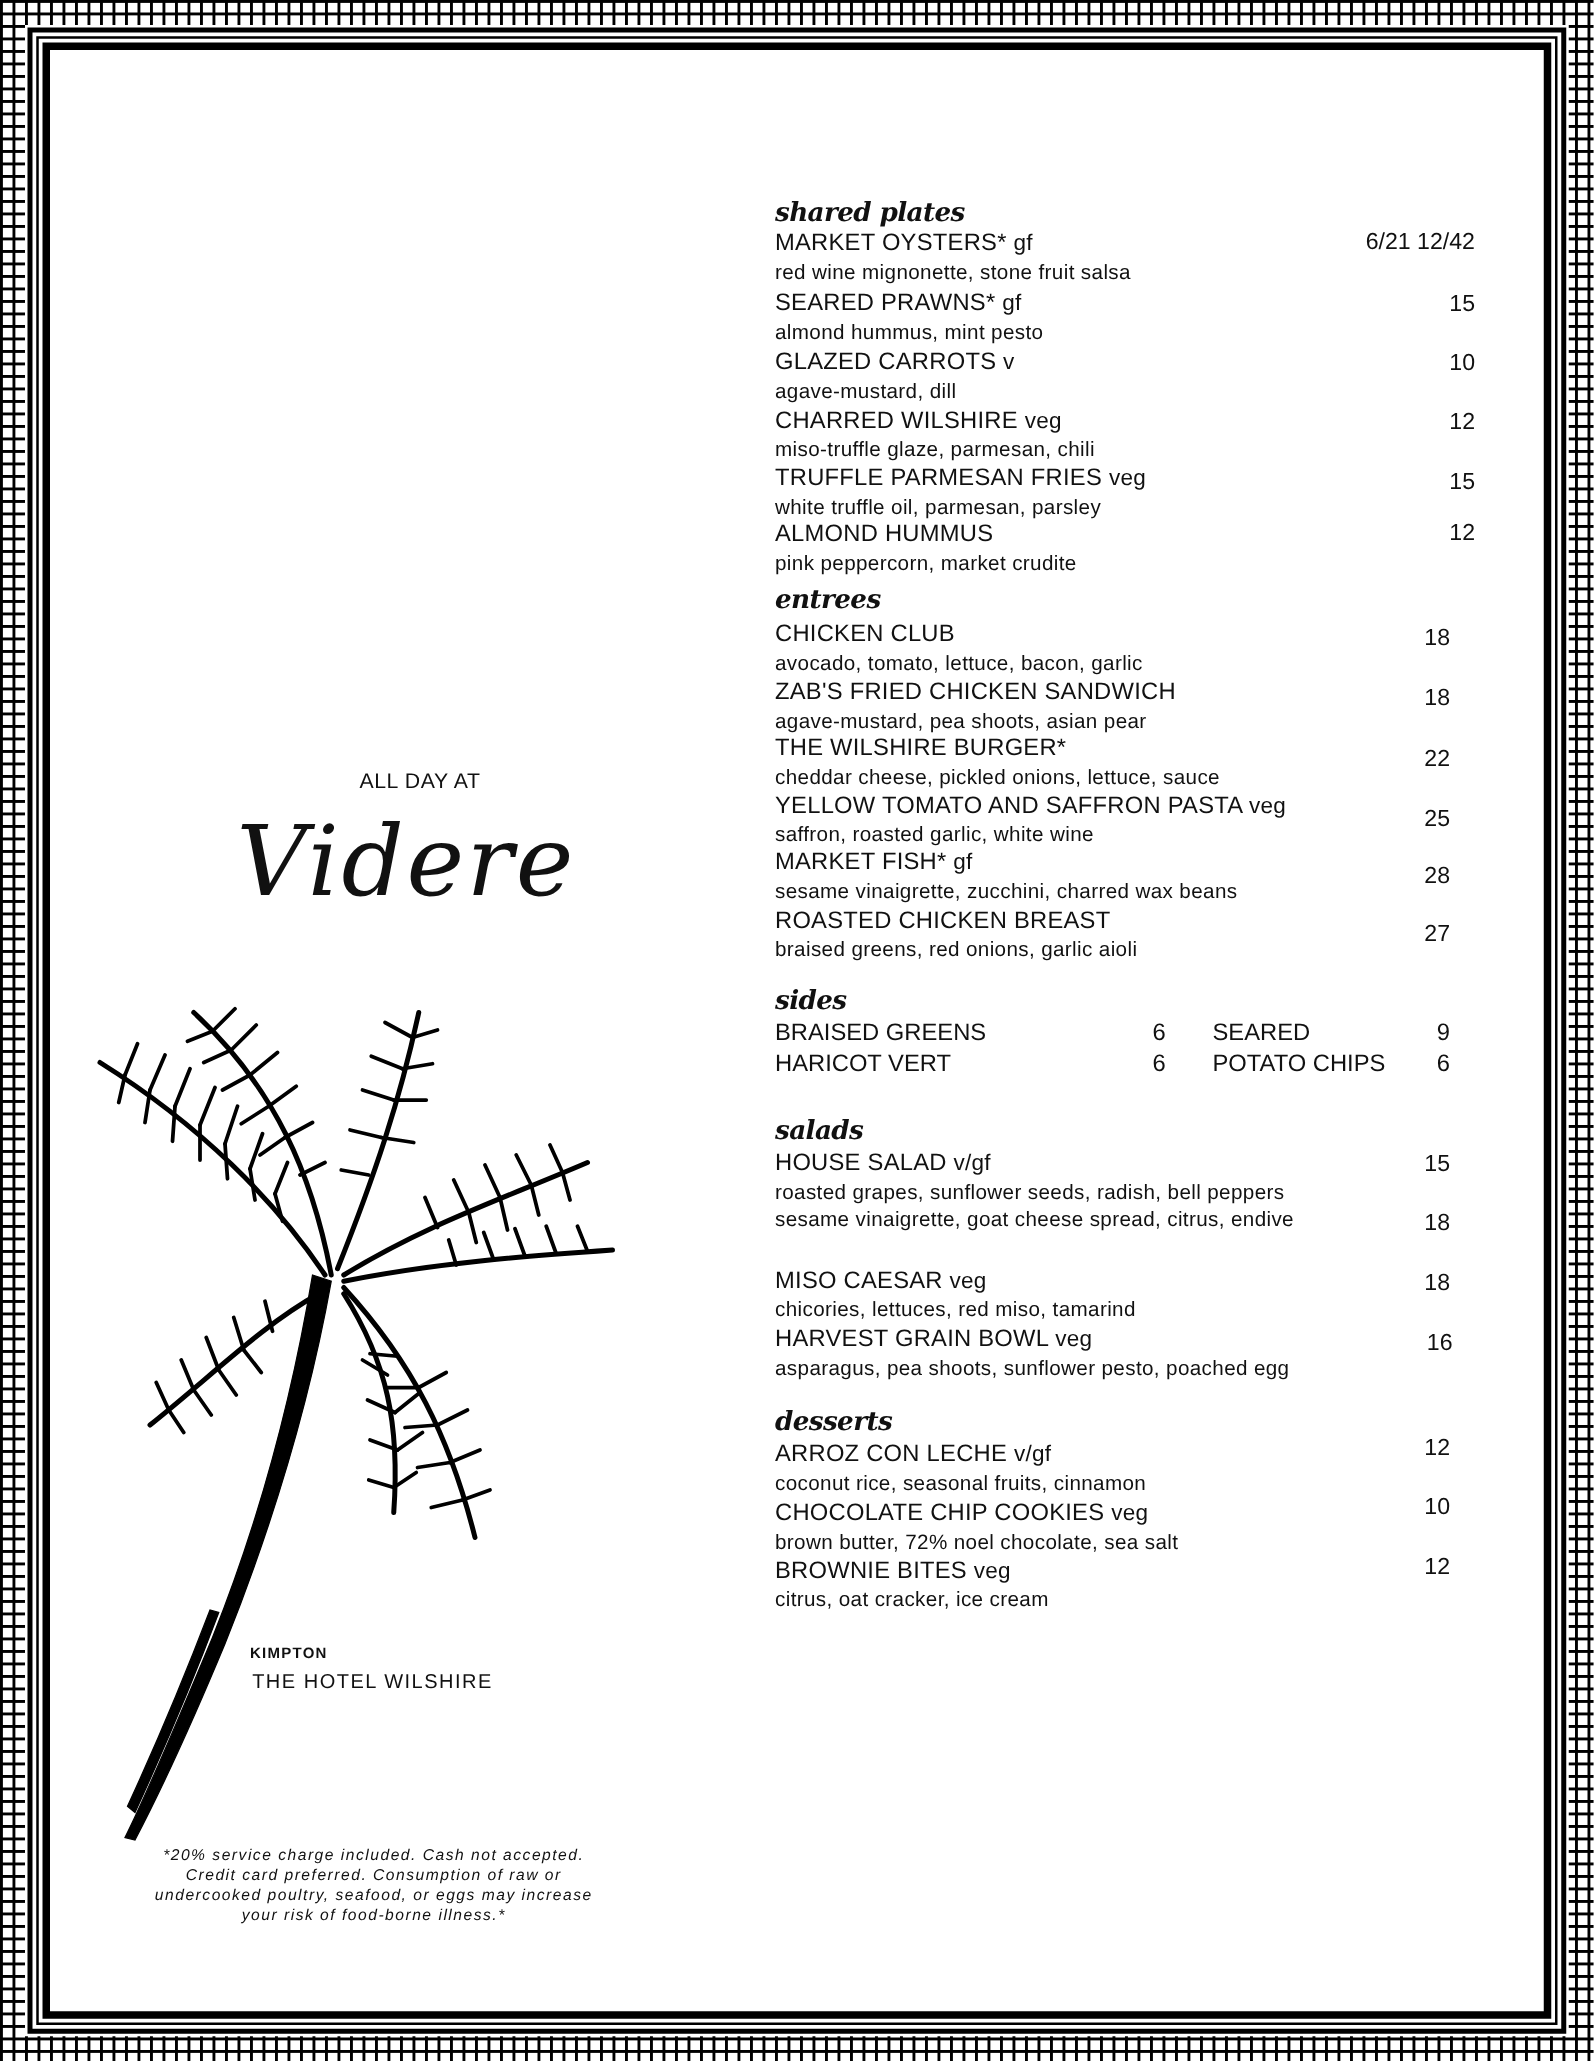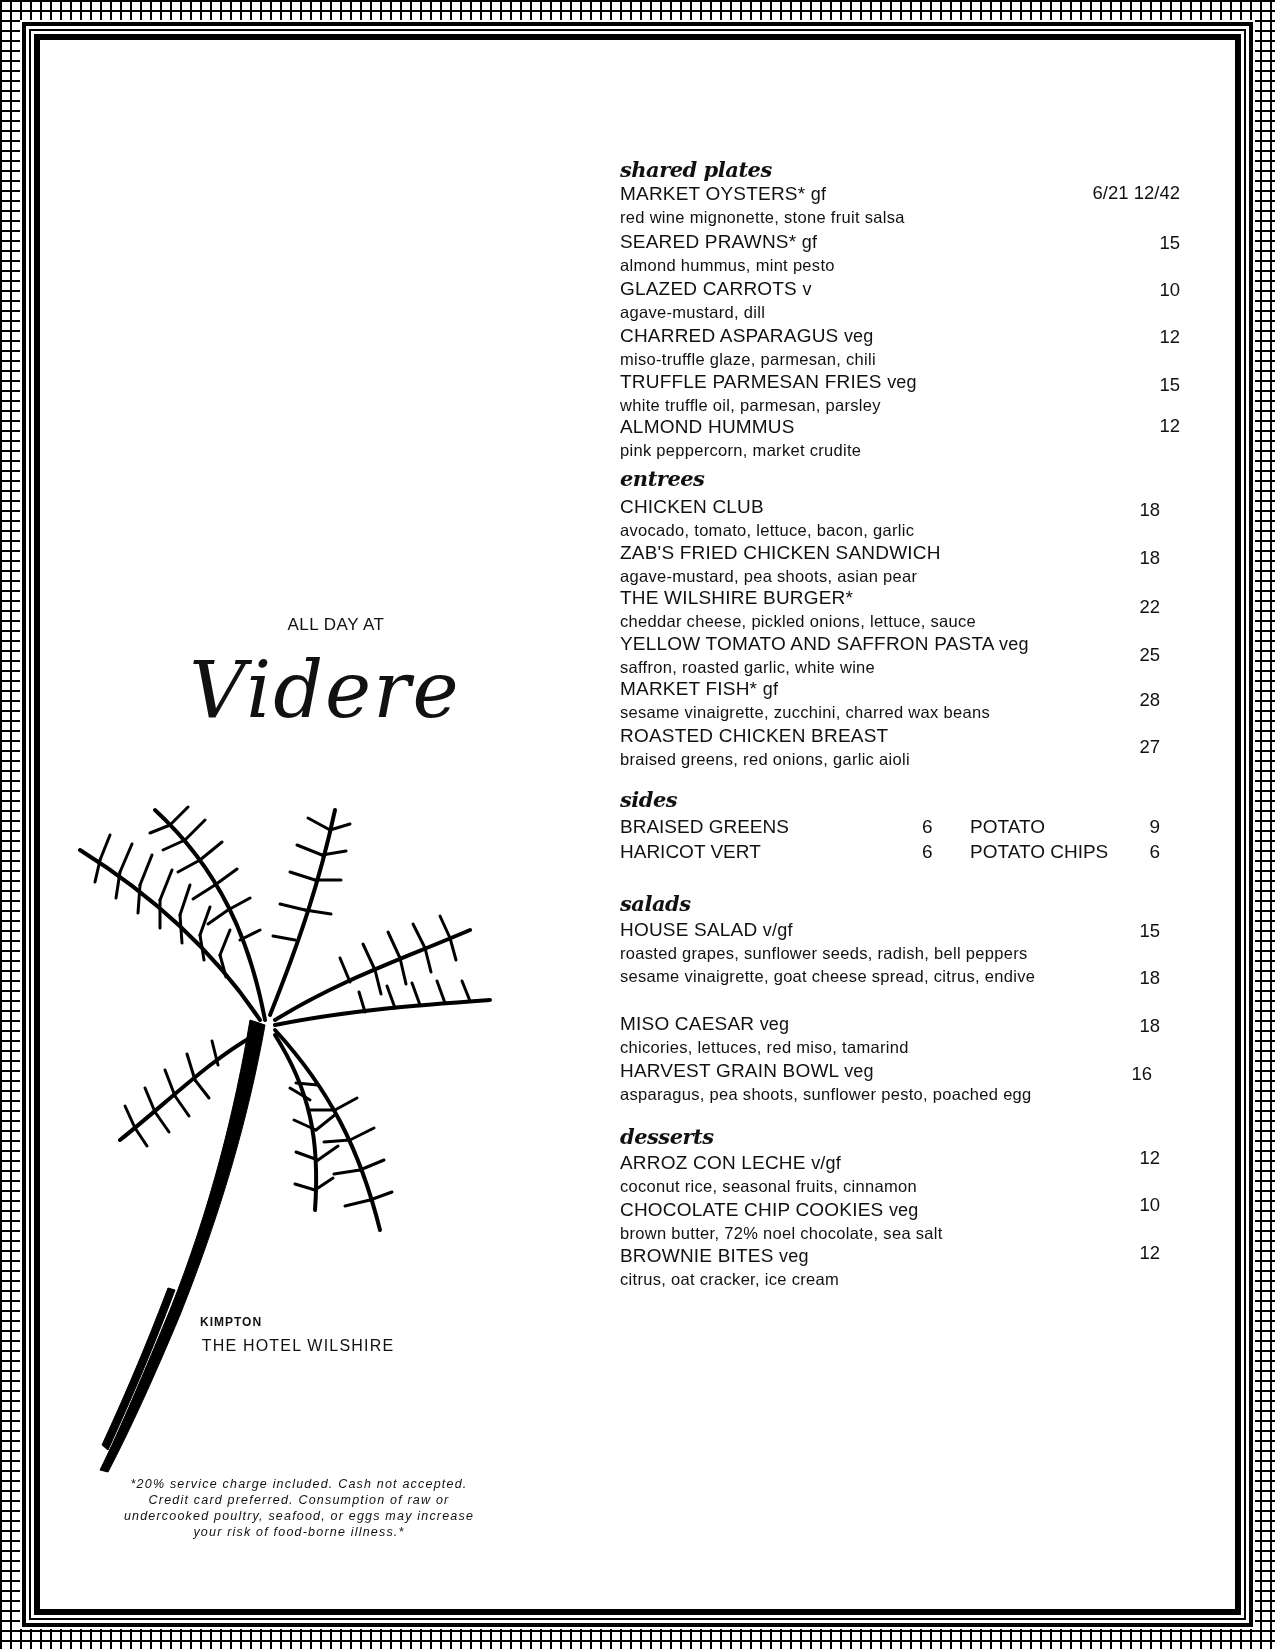--- a/index.html
+++ b/index.html
@@ -121,21 +121,21 @@
       <div class="item-name"><span>SEARED PRAWNS*</span> <span class="tag">gf</span></div>
       <div class="item-desc">almond hummus, mint pesto</div>
       <span class="price" style="top:2px;">15</span>
     </div>
     <div class="item" style="height:47px;">
       <div class="item-name"><span>GLAZED CARROTS</span> <span class="tag">v</span></div>
       <div class="item-desc">agave-mustard, dill</div>
       <span class="price" style="top:2px;">10</span>
     </div>
     <div class="item" style="height:46px;">
-      <div class="item-name"><span>CHARRED ASPARAGUS</span> <span class="tag">veg</span></div>
+      <div class="item-name"><span>CHARRED WILSHIRE</span> <span class="tag">veg</span></div>
       <div class="item-desc">miso-truffle glaze, parmesan, chili</div>
       <span class="price" style="top:2px;">12</span>
     </div>
     <div class="item" style="height:45px;">
       <div class="item-name"><span>TRUFFLE PARMESAN FRIES</span> <span class="tag">veg</span></div>
       <div class="item-desc">white truffle oil, parmesan, parsley</div>
       <span class="price" style="top:4px;">15</span>
     </div>
     <div class="item" style="height:52px;">
       <div class="item-name"><span>ALMOND HUMMUS</span> <span class="tag"></span></div>
@@ -173,21 +173,21 @@
     <div class="item" style="height:64px;">
       <div class="item-name"><span>ROASTED CHICKEN BREAST</span> <span class="tag"></span></div>
       <div class="item-desc">braised greens, red onions, garlic aioli</div>
       <span class="price" style="top:12px;right:20px;">27</span>
     </div>
 
     <div class="section-title" style="height:26px;">sides</div>
     <div class="sides-row">
       <span style="left:0;">BRAISED GREENS</span>
       <span style="left:302px;">6</span>
-      <span style="left:350px;">POTATO</span>
+      <span style="left:350px;">SEARED</span>
       <span style="right:20px;">9</span>
     </div>
     <div class="sides-row" style="margin-bottom:28px;text-align:center;">
       <span style="left:0;">HARICOT VERT</span>
       <span style="left:302px;">6</span>
       <span style="left:350px;">POTATO CHIPS</span>
       <span style="right:20px;">6</span>
     </div>
 
     <div class="section-title" style="height:26px;">salads</div>
@@ -202,21 +202,21 @@
       <span class="price" style="top:2px;right:20px;">18</span>
     </div>
     <div class="item" style="height:47px;">
       <div class="item-name"><span>MISO CAESAR</span> <span class="tag"> veg</span></div>
       <div class="item-desc">chicories, lettuces, red miso, tamarind</div>
       <span class="price" style="top:3px;right:20px;">18</span>
     </div>
     <div class="item" style="height:66px;">
       <div class="item-name"><span>HARVEST GRAIN BOWL</span> <span class="tag"> veg</span></div>
       <div class="item-desc">asparagus, pea shoots, sunflower pesto, poached egg</div>
-      <span class="price" style="top:4px;right:28px;margin-left:11px;">16</span>
+      <span class="price" style="top:4px;right:18px;margin-left:11px;">16</span>
     </div>
 
     <div class="section-title" style="height:26px;font-style:italic;">desserts</div>
 
     <div class="item" style="height:47px;">
       <div class="item-name"><span>ARROZ CON LECHE</span> <span class="tag">v/gf</span></div>
       <div class="item-desc">coconut rice, seasonal fruits, cinnamon</div>
       <span class="price" style="top:-4px;right:20px;">12</span>
     </div>
     <div class="item" style="height:46px;">

